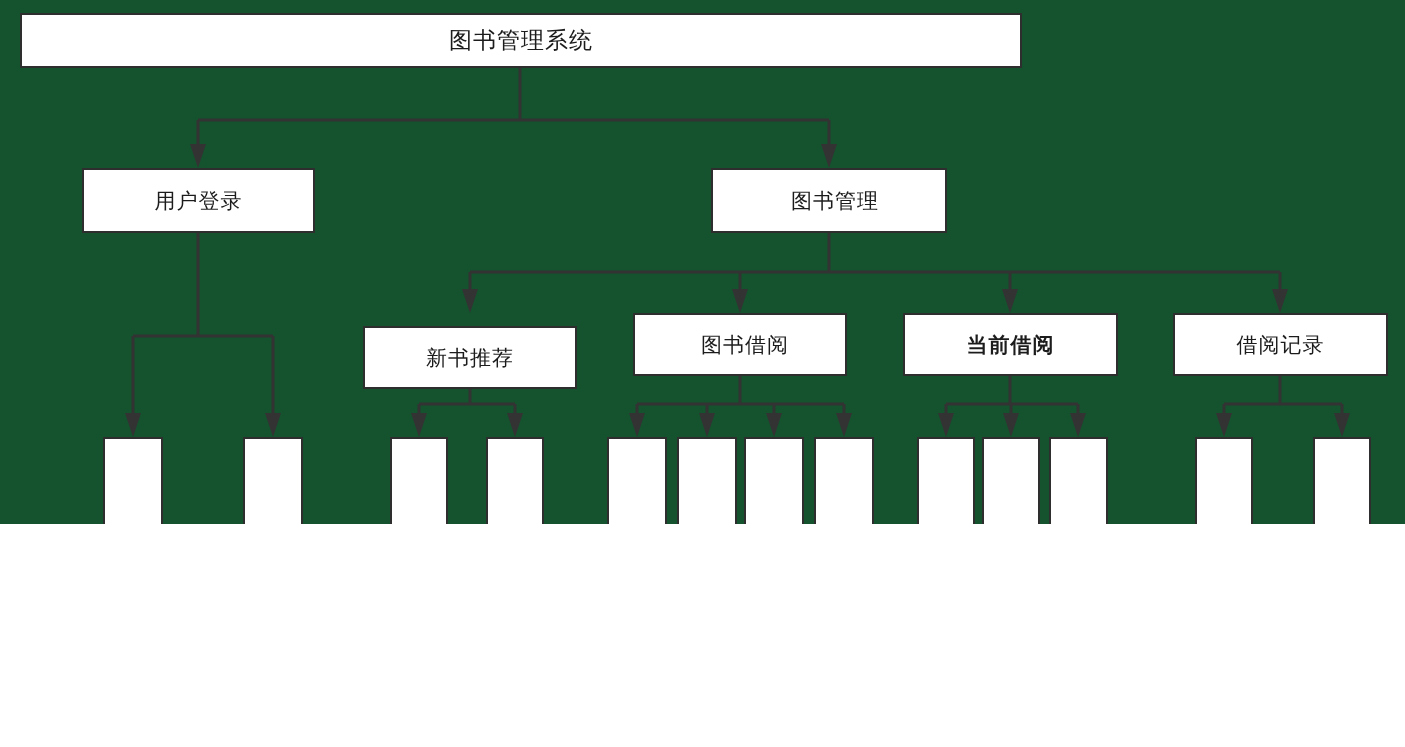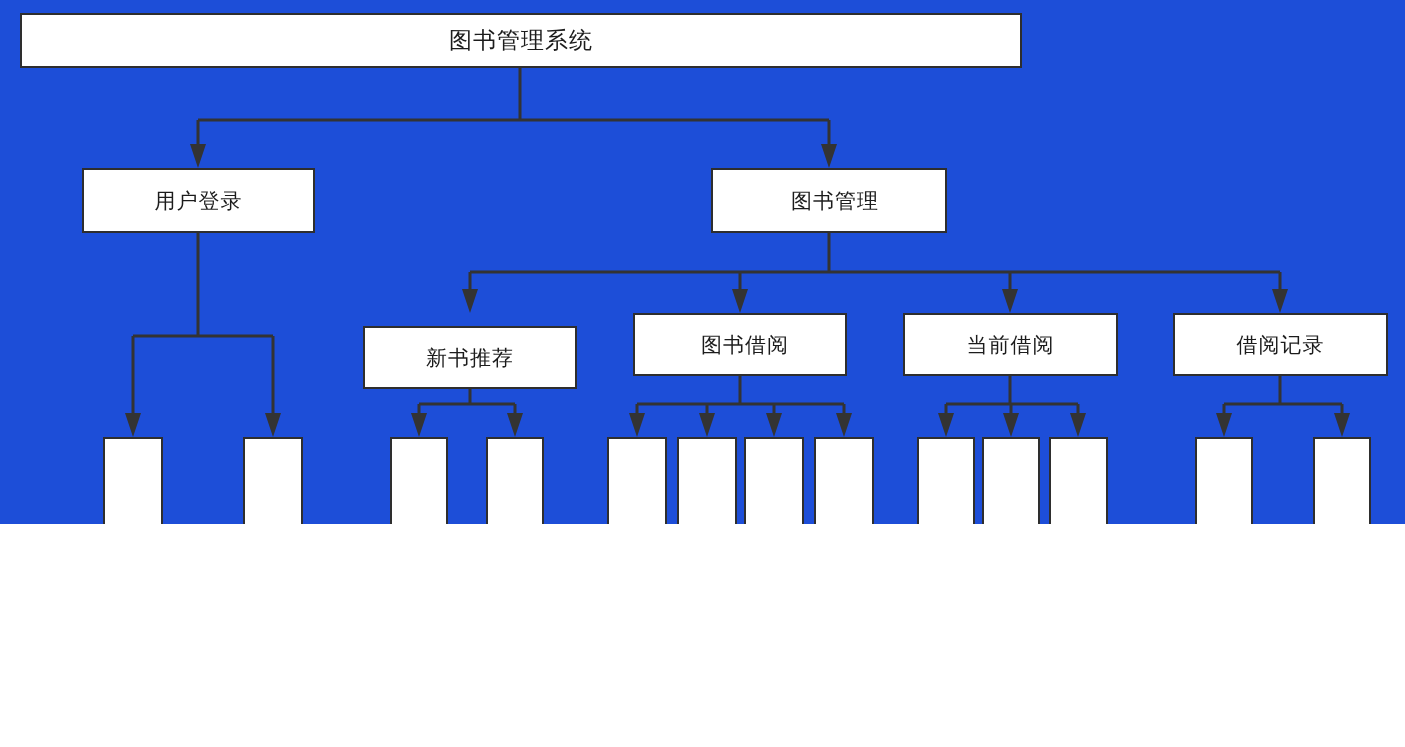--- a/index.html
+++ b/index.html
@@ -5,21 +5,21 @@
   html, body {
     margin: 0;
     padding: 0;
     background: #ffffff;
     font-family: "Liberation Sans", "DejaVu Sans", sans-serif;
   }
   .stage {
     position: relative;
     width: 1405px;
     height: 524px;
-    background: #1d4ed8;
+    background: #14532d;
     overflow: hidden;
   }
   .wires {
     position: absolute;
     left: 0; top: 0;
     width: 1405px;
     height: 747px;
     z-index: 0;
   }
   .wires path {
@@ -121,21 +121,21 @@
   <div class="node hbox" style="left:711px; top:168px; width:236px; height:65px;padding-left:12px;">
     <span>图书管理</span>
   </div>
 
   <div class="node hbox" style="left:363px; top:326px; width:214px; height:63px;">
     <span>新书推荐</span>
   </div>
   <div class="node hbox" style="left:633px; top:313px; width:214px; height:63px;padding-left:10px;">
     <span>图书借阅</span>
   </div>
-  <div class="node hbox" style="left:903px; top:313px; width:215px; height:63px;">
+  <div class="node hbox" style="left:903px; top:313px; width:215px; height:63px;font-weight:bold;">
     <span>当前借阅</span>
   </div>
   <div class="node hbox" style="left:1173px; top:313px; width:215px; height:63px;">
     <span>借阅记录</span>
   </div>
 
   <div class="node leaf" style="left:103px; top:437px; width:60px; height:300px;">
     <span class="vtext">用户登录</span>
   </div>
   <div class="node leaf" style="left:243px; top:437px; width:60px; height:300px;">

